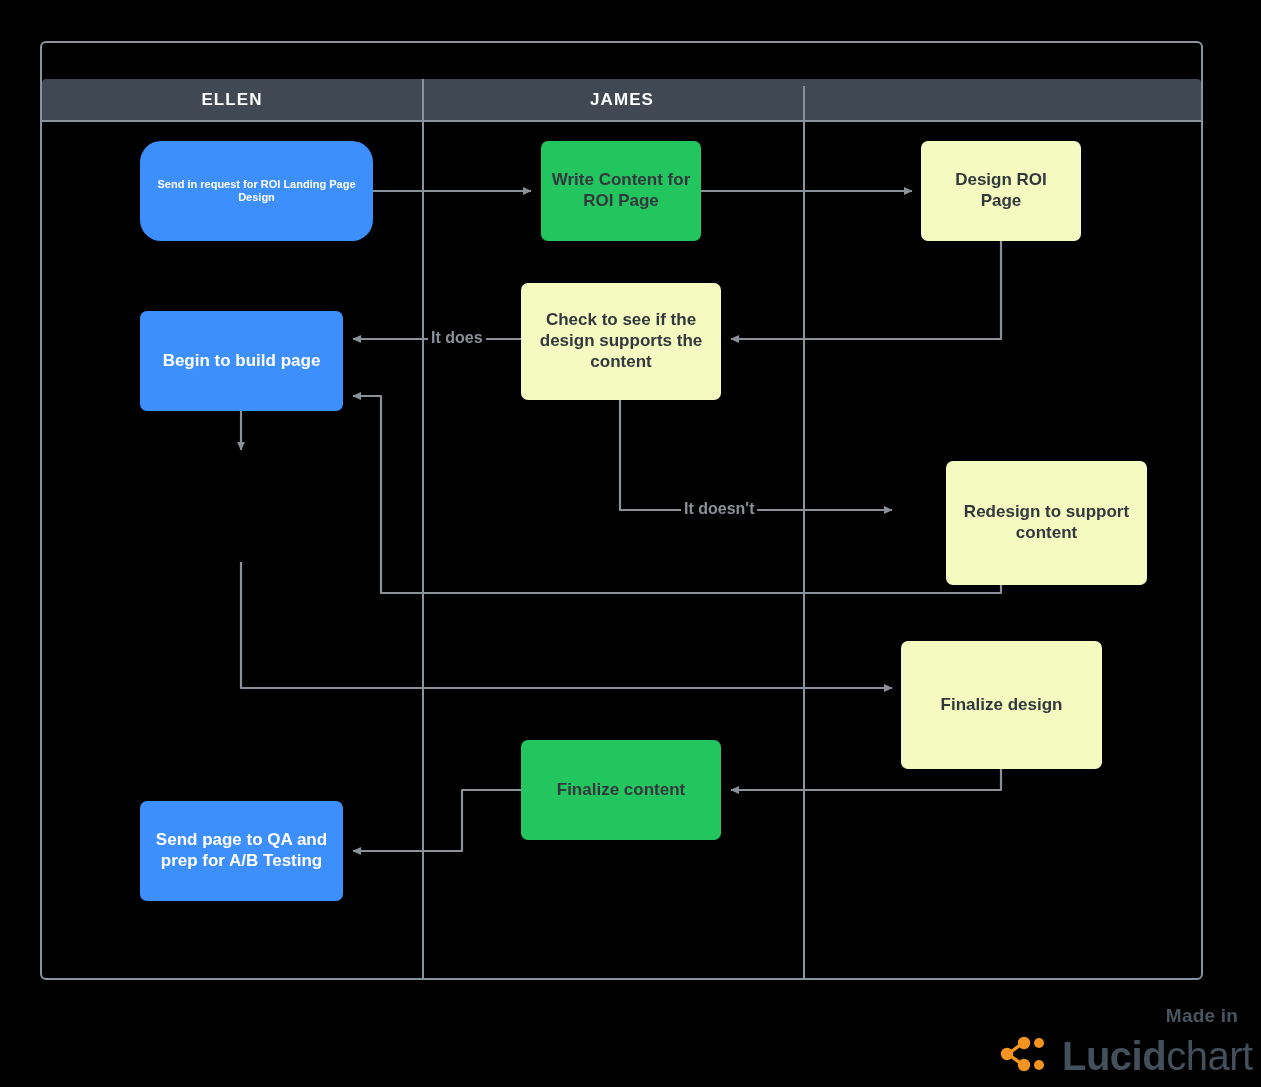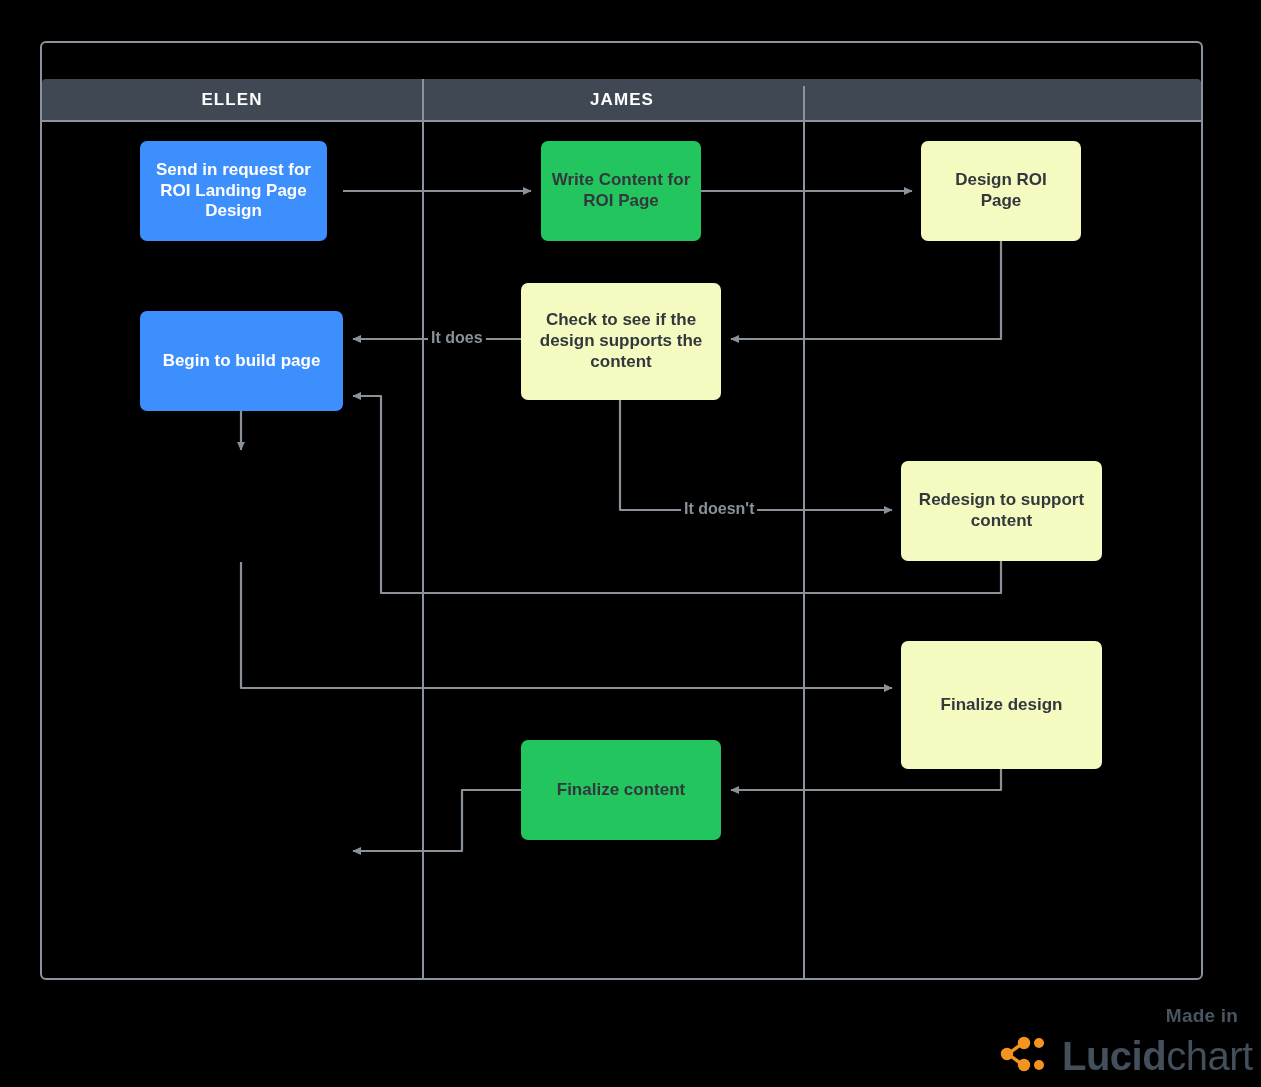--- a/index.html
+++ b/index.html
@@ -84,37 +84,38 @@
       <path d="M1001,561 L1001,593 L381,593 L381,396 L353,396" marker-end="url(#ah)"></path>
 
       <path d="M241,562 L241,688 L892,688" marker-end="url(#ah)"></path>
 
       <path d="M1001,741 L1001,790 L731,790" marker-end="url(#ah)"></path>
 
       <path d="M521,790 L462,790 L462,851 L353,851" marker-end="url(#ah)"></path>
     </g>
   </svg>
 
-  <div class="node blue" style="left:140px;top:141px;width:187px;height:100px;font-size:17px;">Send in request for ROI Landing Page Design</div>
+  <div class="node blue" style="left:140px;top:141px;width:233px;height:100px;font-size:11px;border-radius:21px;">Send in request for ROI Landing Page Design</div>
 
   <div class="node cyan" style="left:541px;top:141px;width:160px;height:100px;font-size:17px;">Write Content for ROI Page</div>
 
   <div class="node yellow" style="left:921px;top:141px;width:160px;height:100px;font-size:17px;padding:8px 14px;">Design ROI Page</div>
 
   <div class="node yellow" style="left:521px;top:283px;width:200px;height:117px;font-size:17px;">Check to see if the design supports the content</div>
 
   <div class="node blue" style="left:140px;top:311px;width:203px;height:100px;font-size:17px;">Begin to build page</div>
 
 
-  <div class="node yellow" style="left:901px;top:461px;width:201px;height:100px;font-size:17px;">Redesign to support content</div>
+  <div class="node yellow" style="left:946px;top:461px;width:201px;height:124px;font-size:17px;">Redesign to support content</div>
 
   <div class="node yellow" style="left:901px;top:641px;width:201px;height:128px;font-size:17px;">Finalize design</div>
 
   <div class="node cyan" style="left:521px;top:740px;width:200px;height:100px;font-size:17px;">Finalize content</div>
 
+  <div class="node blue" style="left:140px;top:801px;width:203px;height:100px;font-size:17px;">Send page to QA and prep for A/B Testing</div>
 
   <div class="edge-label" style="left:428px;top:329px;">It does</div>
 
   <div class="edge-label" style="left:681px;top:500px;">It doesn't</div>
 
   <div class="footer">
     <div class="made-in">Made in</div>
     <div class="logo-row">
       <span style="display:inline-block;">
         <svg width="46" height="42" viewBox="0 0 46 42">

